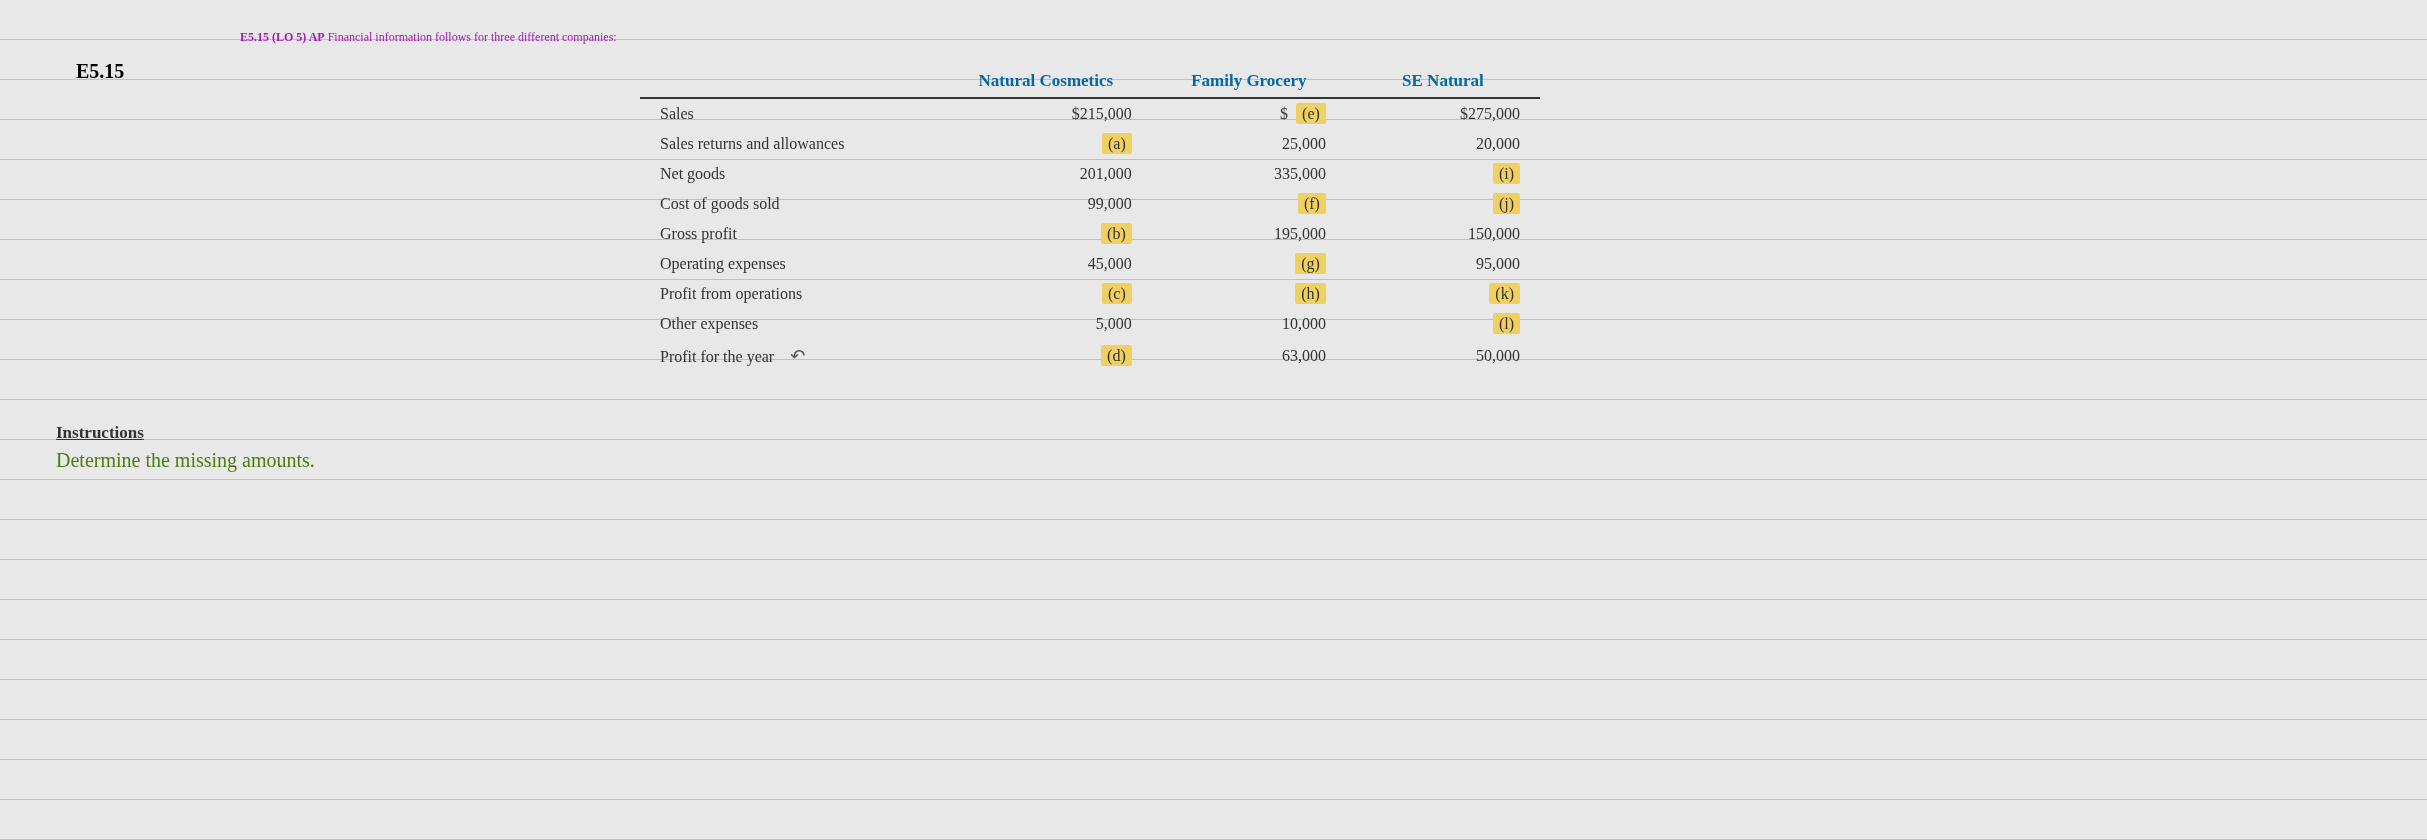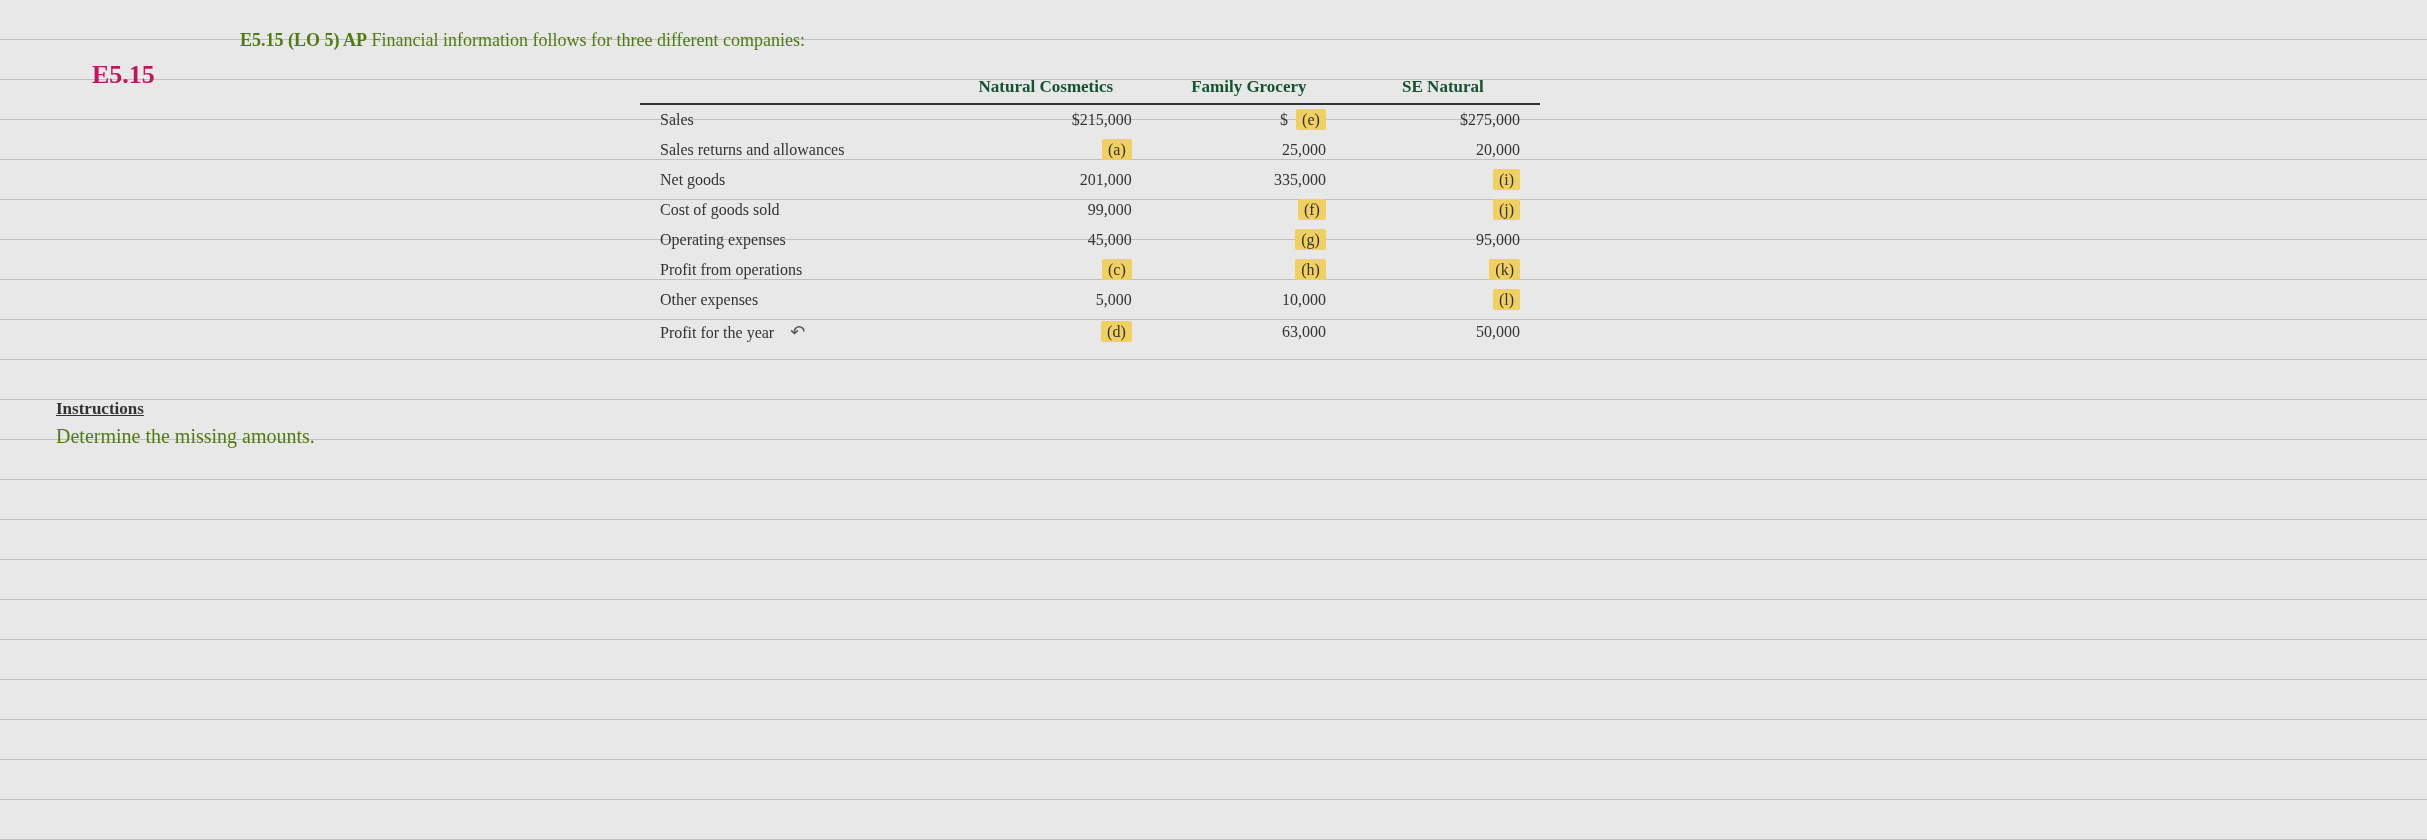--- a/index.html
+++ b/index.html
@@ -40,65 +40,65 @@
       border-bottom: 1px solid #c0c0c0;
       height: 40px;
     }
 
     .content {
       position: relative;
       z-index: 1;
     }
 
     .problem-number {
-      font-size: 26px;
-      font-weight: bold;
-      color: #be185d;
+      font-size: 20px;
+      font-weight: bold;
+      color: #000000;
       font-style: normal;
       position: absolute;
-      left: 52px;
+      left: 36px;
       top: 30px;
     }
 
     .title-section {
       margin-left: 200px;
       margin-bottom: 20px;
     }
 
     .title-main {
       font-style: italic;
       font-size: 18px;
       color: #333;
       font-weight: normal;
       margin-bottom: 4px;
     }
 
     .title-sub {
-      font-size: 18px;
-      color: #4d7c0f;
+      font-size: 12px;
+      color: #a21caf;
     }
 
     .title-sub .bold-part {
       font-weight: bold;
     }
 
     .table-section {
       margin-top: 20px;
       margin-left: 600px;
     }
 
     .financial-table {
       border-collapse: collapse;
       width: 900px;
     }
 
     .financial-table th {
       font-weight: bold;
       font-size: 17px;
-      color: #14532d;
+      color: #0369a1;
       text-align: center;
       padding: 6px 20px;
       border-bottom: 2px solid #333;
       vertical-align: bottom;
     }
 
     .financial-table th.label-col {
       text-align: left;
       width: 300px;
     }
@@ -220,20 +220,26 @@
             <td class="value-col"><span class="highlighted">(i)</span></td>
           </tr>
 
           <tr>
             <td class="label-col">Cost of goods sold</td>
             <td class="value-col">99,000</td>
             <td class="value-col"><span class="highlighted">(f)</span></td>
             <td class="value-col"><span class="highlighted">(j)</span></td>
           </tr>
 
+          <tr>
+            <td class="label-col">Gross profit</td>
+            <td class="value-col"><span class="highlighted">(b)</span></td>
+            <td class="value-col">195,000</td>
+            <td class="value-col">150,000</td>
+          </tr>
 
           <tr>
             <td class="label-col">Operating expenses</td>
             <td class="value-col">45,000</td>
             <td class="value-col"><span class="highlighted">(g)</span></td>
             <td class="value-col">95,000</td>
           </tr>
 
           <tr>
             <td class="label-col">Profit from operations</td>

